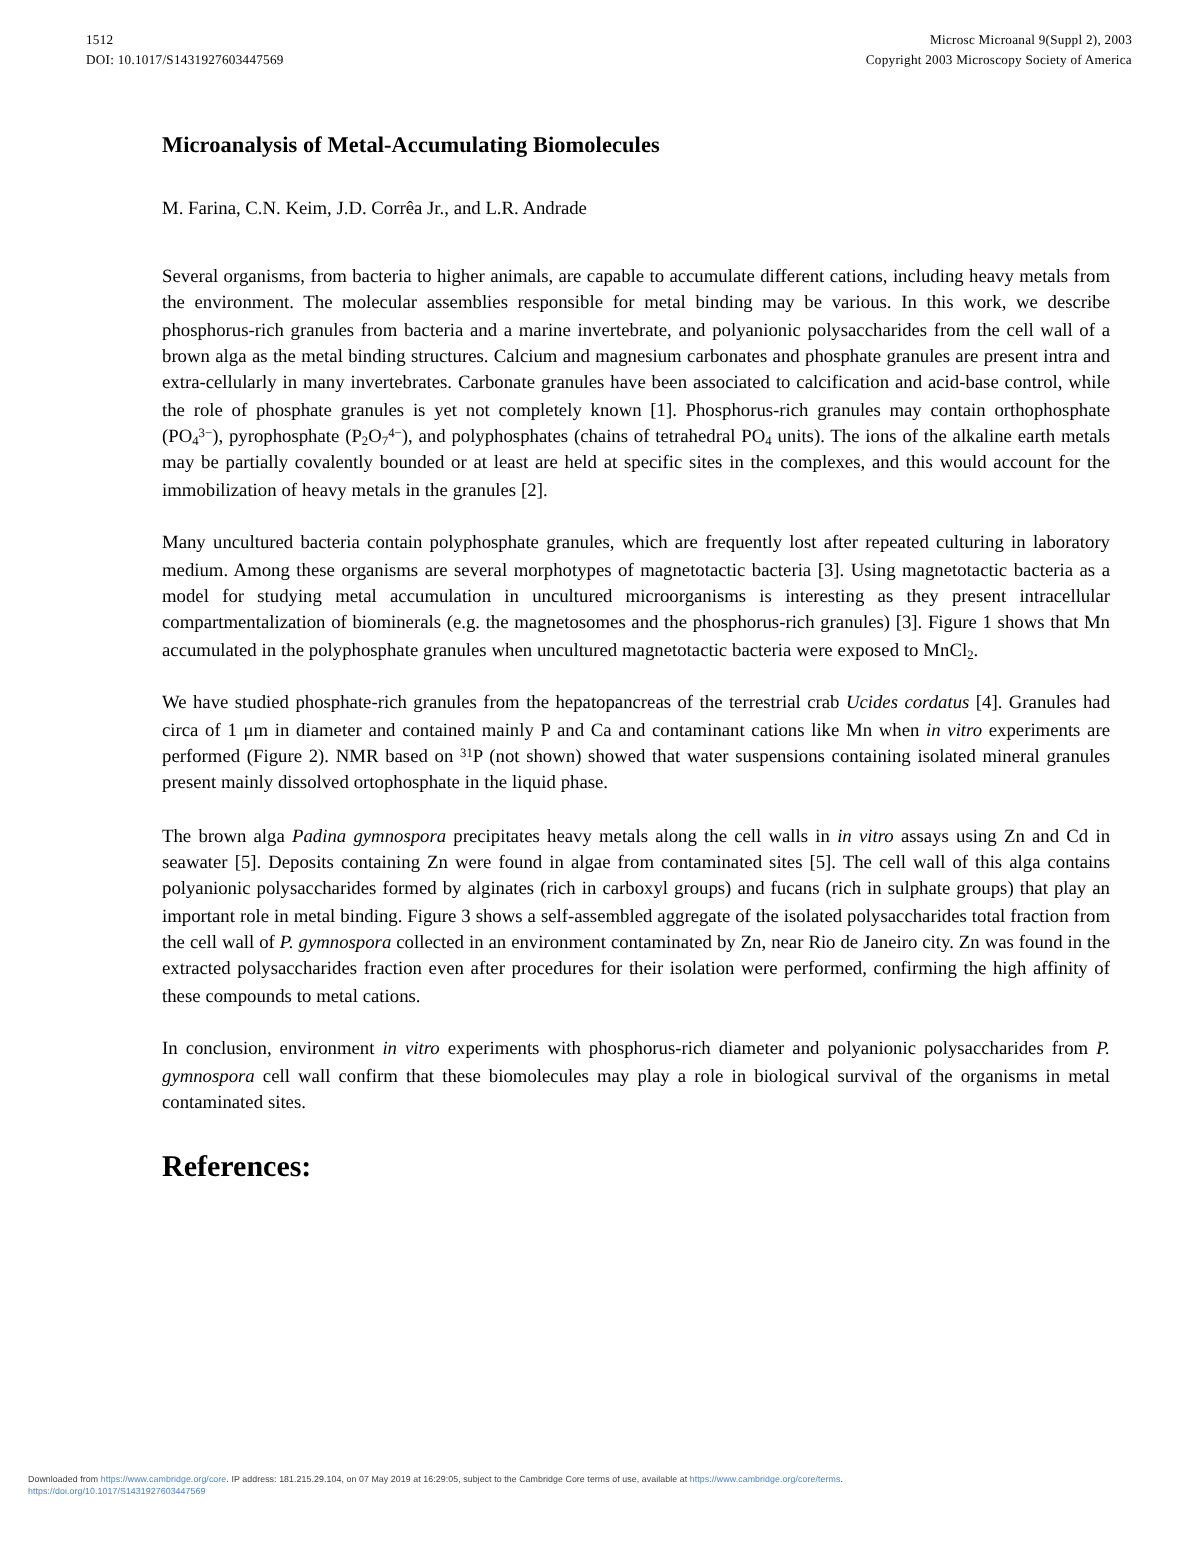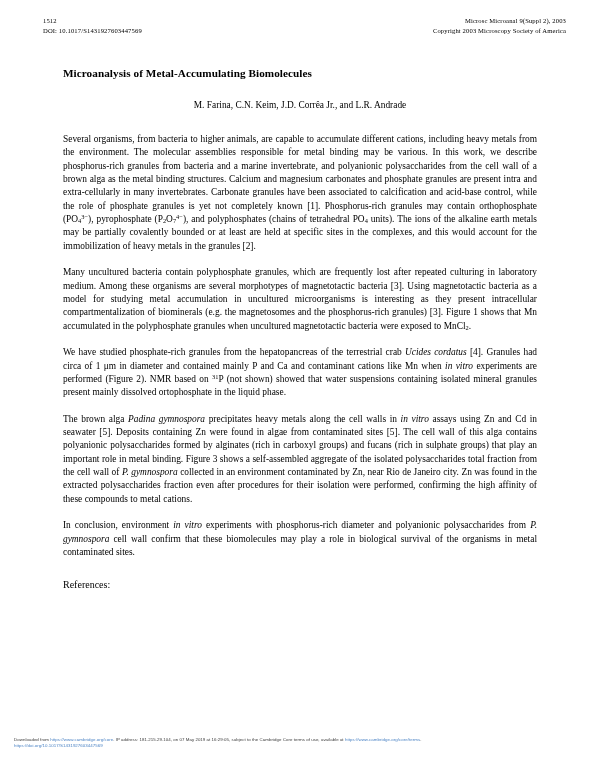--- a/index.html
+++ b/index.html
@@ -37,59 +37,58 @@
     line-height: 10px;
     letter-spacing: 0.02em;
   }
   .runhead-left { text-align: left; }
   .runhead-right { text-align: right; }
   .runhead div { white-space: nowrap; }
 
   
   .column {
     position: absolute;
-    left: 63px;
+    left: 81px;
     top: 66px;
     width: 474px;
   }
 
   .title {
     font-size: 11.2px;
     font-weight: bold;
     line-height: 14px;
     margin: 0 0 19px 0;
     letter-spacing: 0.005em;
   }
 
   .authors {
     font-size: 9.4px;
     line-height: 13px;
     margin: 0 0 21px 0;
-    text-align: center;
   }
 
   .affiliation {
     font-size: 9.4px;
     line-height: 13px;
     margin: 0 0 22px 0;
   }
 
   p.body {
     font-size: 9.4px;
     line-height: 13.35px;
     text-align: justify;
     margin: 0 0 13.2px 0;
     word-spacing: 0.01em;
   }
 
   p.body.last { margin-bottom: 16px; }
 
   .refs {
-    font-size: 10px;
-    font-weight: normal;
+    font-size: 15px;
+    font-weight: bold;
     line-height: 13px;
     margin: 19px 0 0 0;
   }
 
   i, .it { }
 
   sub {
     font-size: 0.68em;
     vertical-align: -0.22em;
     line-height: 0;

